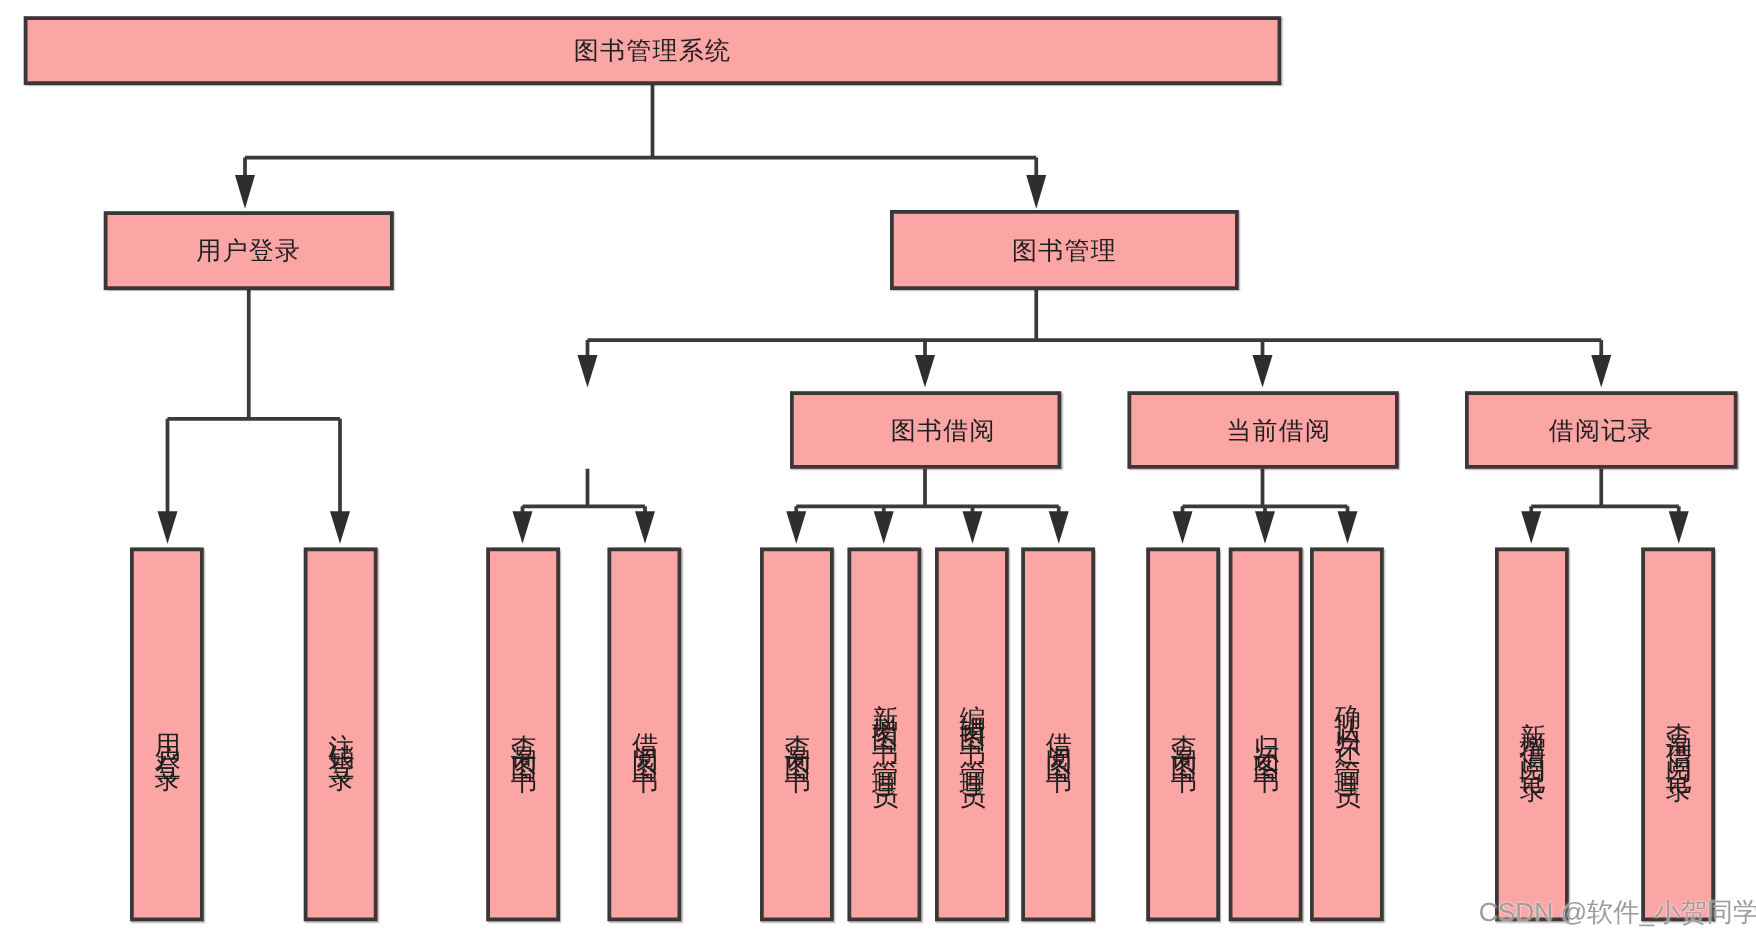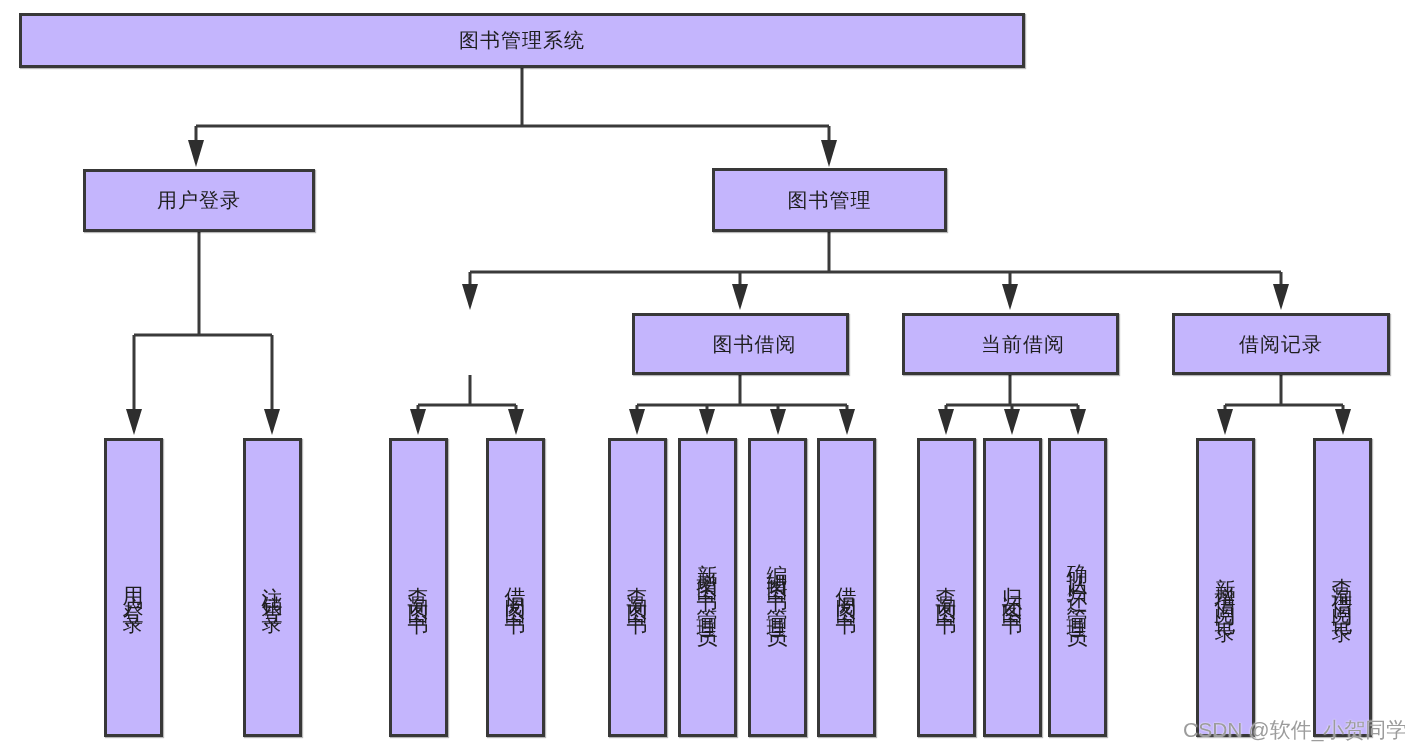--- a/index.html
+++ b/index.html
@@ -30,21 +30,21 @@
     stroke-width: 3;
     fill: none;
   }
   .wires polygon {
     fill: #2e2e2e;
     stroke: none;
   }
   .box {
     position: absolute;
     box-sizing: border-box;
-    background: #c4b5fd;
+    background: #fca5a5;
     border: 3px solid #383838;
     display: flex;
     align-items: center;
     justify-content: center;
     color: #1e1e1e;
     z-index: 2;
     box-shadow: 1px 1px 1px rgba(0,0,0,0.28);
   }
   .h {
     font-size: 20px;
@@ -109,21 +109,21 @@
     <polygon points="1070,409 1086,409 1078,435"></polygon>
 
     <path d="M1225 405 H1343 M1225 405 V411 M1343 405 V411"></path>
     <polygon points="1217,409 1233,409 1225,435"></polygon>
     <polygon points="1335,409 1351,409 1343,435"></polygon>
   </svg>
 
   <div class="box h" style="left:19px; top:13px; width:1006px; height:55px;">图书管理系统</div>
 
   <div class="box h" style="left:83px; top:169px; width:232px; height:63px;">用户登录</div>
-  <div class="box h" style="left:712px; top:168px; width:235px; height:64px;">图书管理</div>
+  <div class="box h" style="left:712px; top:168px; width:279px; height:64px;">图书管理</div>
 
   <div class="box h" style="left:632px; top:313px; width:217px; height:62px;padding-left:28px;">图书借阅</div>
   <div class="box h" style="left:902px; top:313px; width:217px; height:62px;padding-left:25px;">当前借阅</div>
   <div class="box h" style="left:1172px; top:313px; width:218px; height:62px;">借阅记录</div>
 
   <div class="box v" style="left:104px; top:438px; width:59px; height:299px;">用户登录</div>
   <div class="box v" style="left:243px; top:438px; width:59px; height:299px;">注销登录</div>
 
   <div class="box v" style="left:389px; top:438px; width:59px; height:299px;">查询图书</div>
   <div class="box v" style="left:486px; top:438px; width:59px; height:299px;">借阅图书</div>

